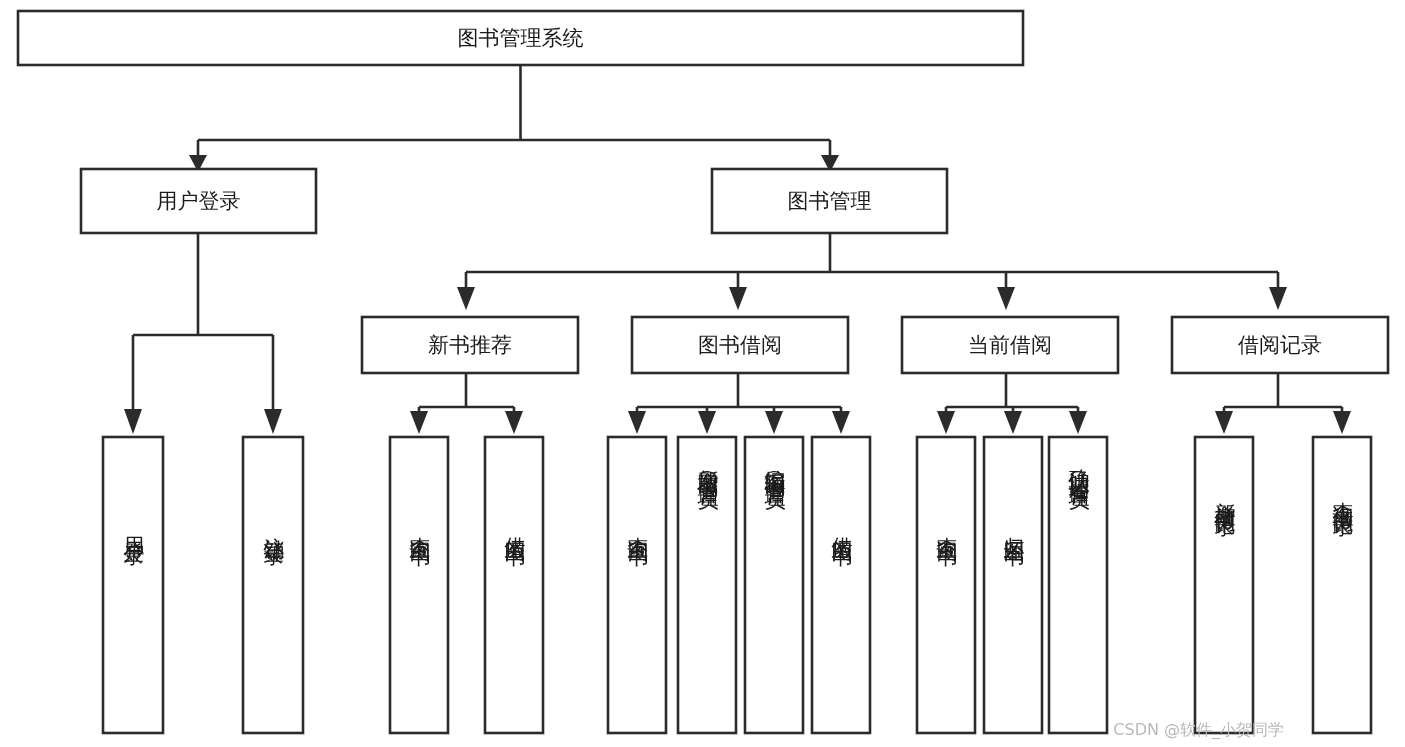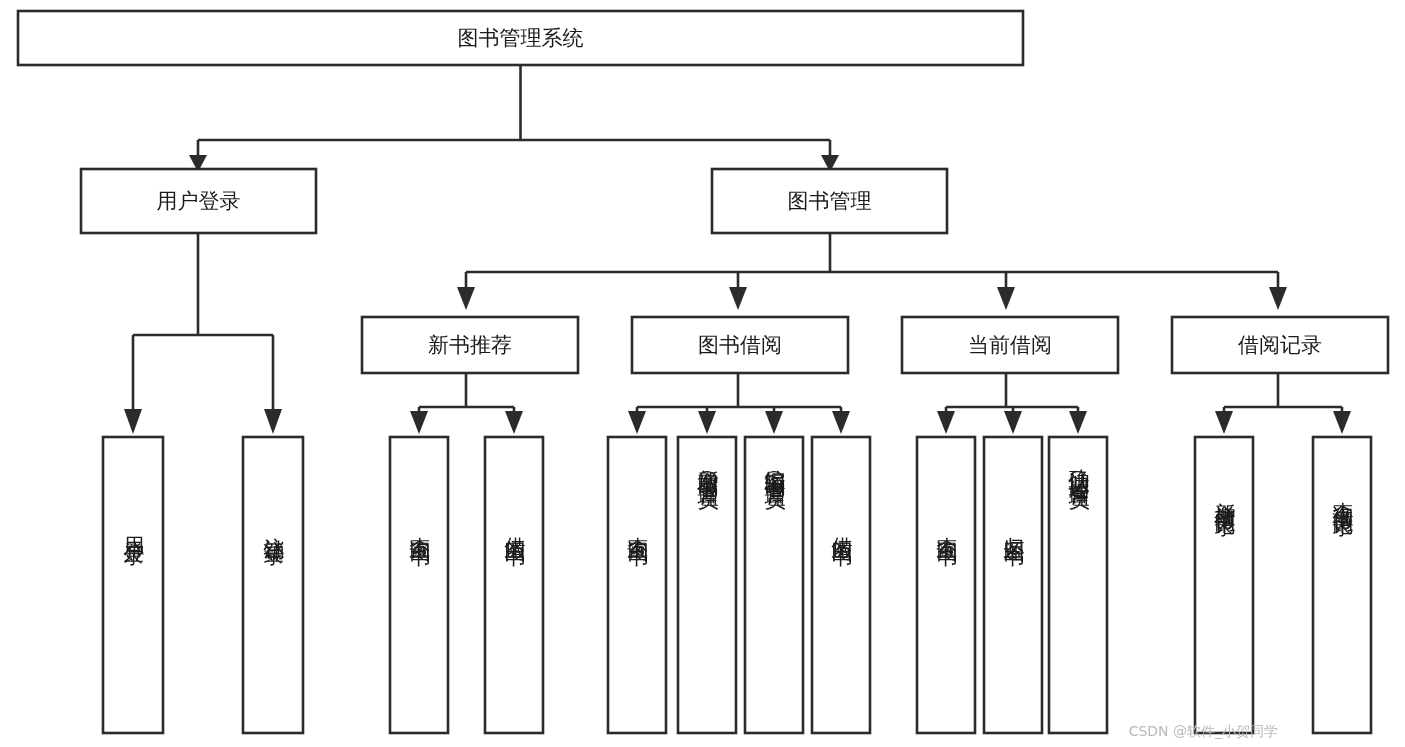--- a/index.html
+++ b/index.html
@@ -52,24 +52,24 @@
     font-family: "DejaVu Sans", "Liberation Sans", sans-serif;
     font-size: 21px;
     fill: #1b1b1b;
     writing-mode: vertical-rl;
     text-orientation: upright;
     letter-spacing: 3px;
     dominant-baseline: middle;
   }
   .watermark-text {
     position: absolute;
-    right: 22px;
+    right: 16px;
     bottom: 6px;
     font-family: "DejaVu Sans", "Liberation Sans", sans-serif;
-    font-size: 14px;
+    font-size: 16px;
     color: #b9b9b9;
     white-space: nowrap;
     user-select: none;
   }
 </style>
 </head>
 <body>
 
 <div id="diagram-root">
 

